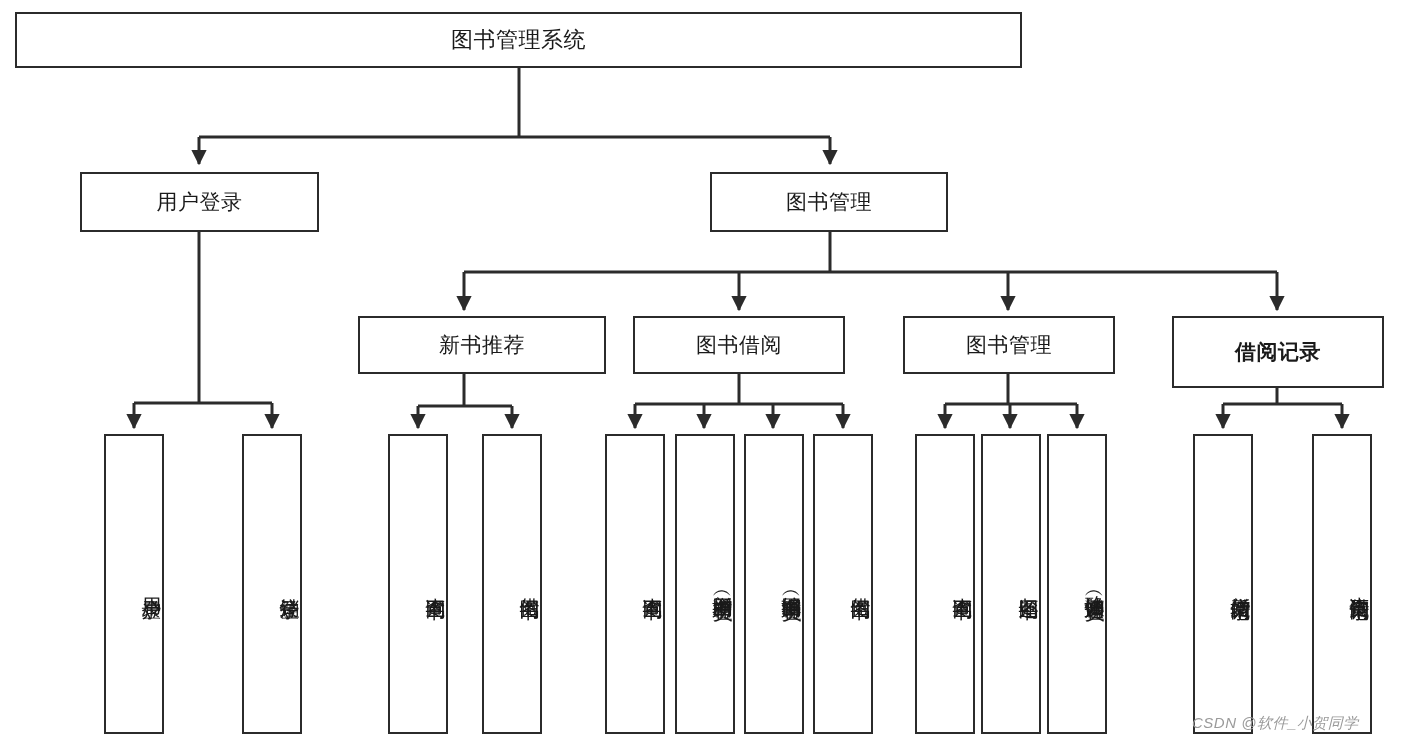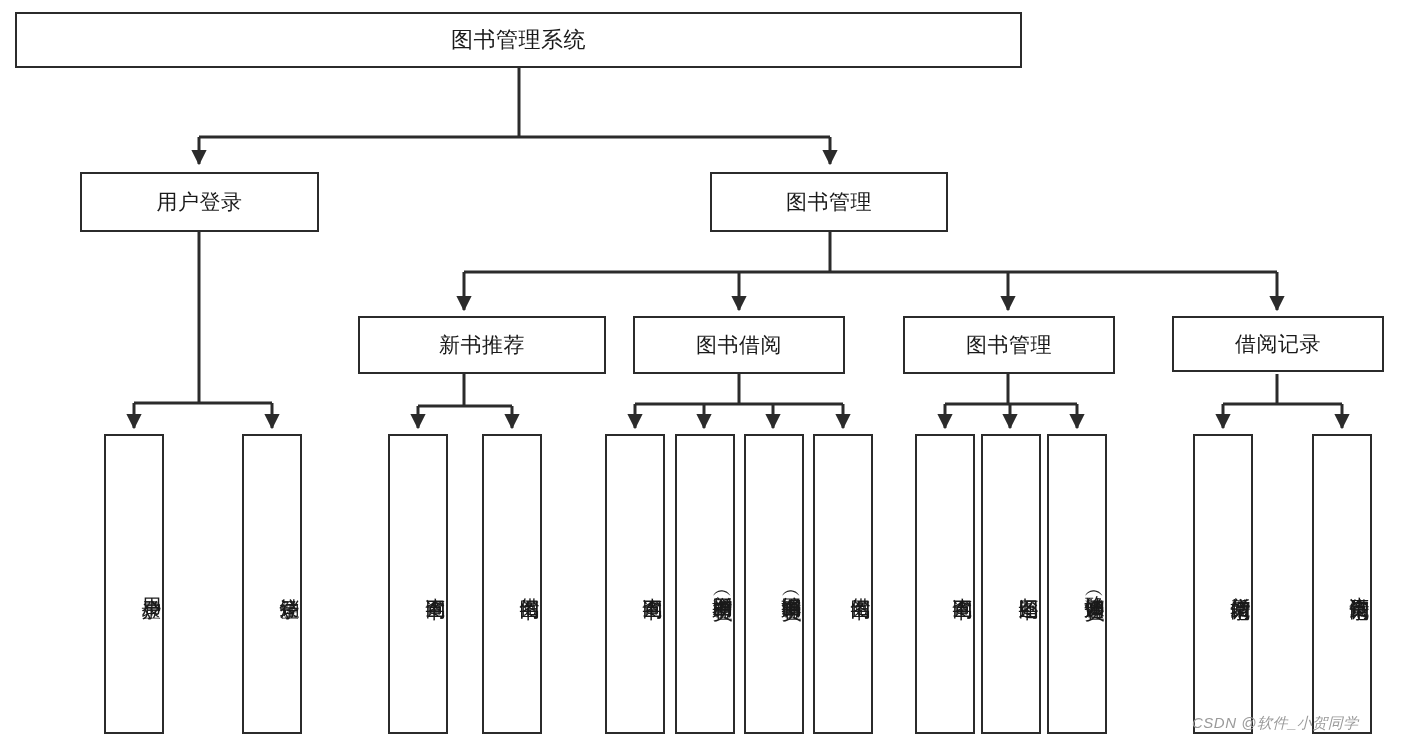--- a/index.html
+++ b/index.html
@@ -135,21 +135,21 @@
 
   <div class="node h" style="left:358px; top:316px; width:248px; height:58px;">
     <span>新书推荐</span>
   </div>
   <div class="node h" style="left:633px; top:316px; width:212px; height:58px;">
     <span>图书借阅</span>
   </div>
   <div class="node h" style="left:903px; top:316px; width:212px; height:58px;">
     <span>图书管理</span>
   </div>
-  <div class="node h" style="left:1172px; top:316px; width:212px; height:56px;">
+  <div class="node h" style="left:1172px; top:316px; width:212px; height:72px;font-weight:bold;">
     <span>借阅记录</span>
   </div>
 
   <div class="node v" style="left:104px; top:434px; width:60px; height:300px;">
     <span>用户登录</span>
   </div>
   <div class="node v" style="left:242px; top:434px; width:60px; height:300px;">
     <span>注销登录</span>
   </div>
 

